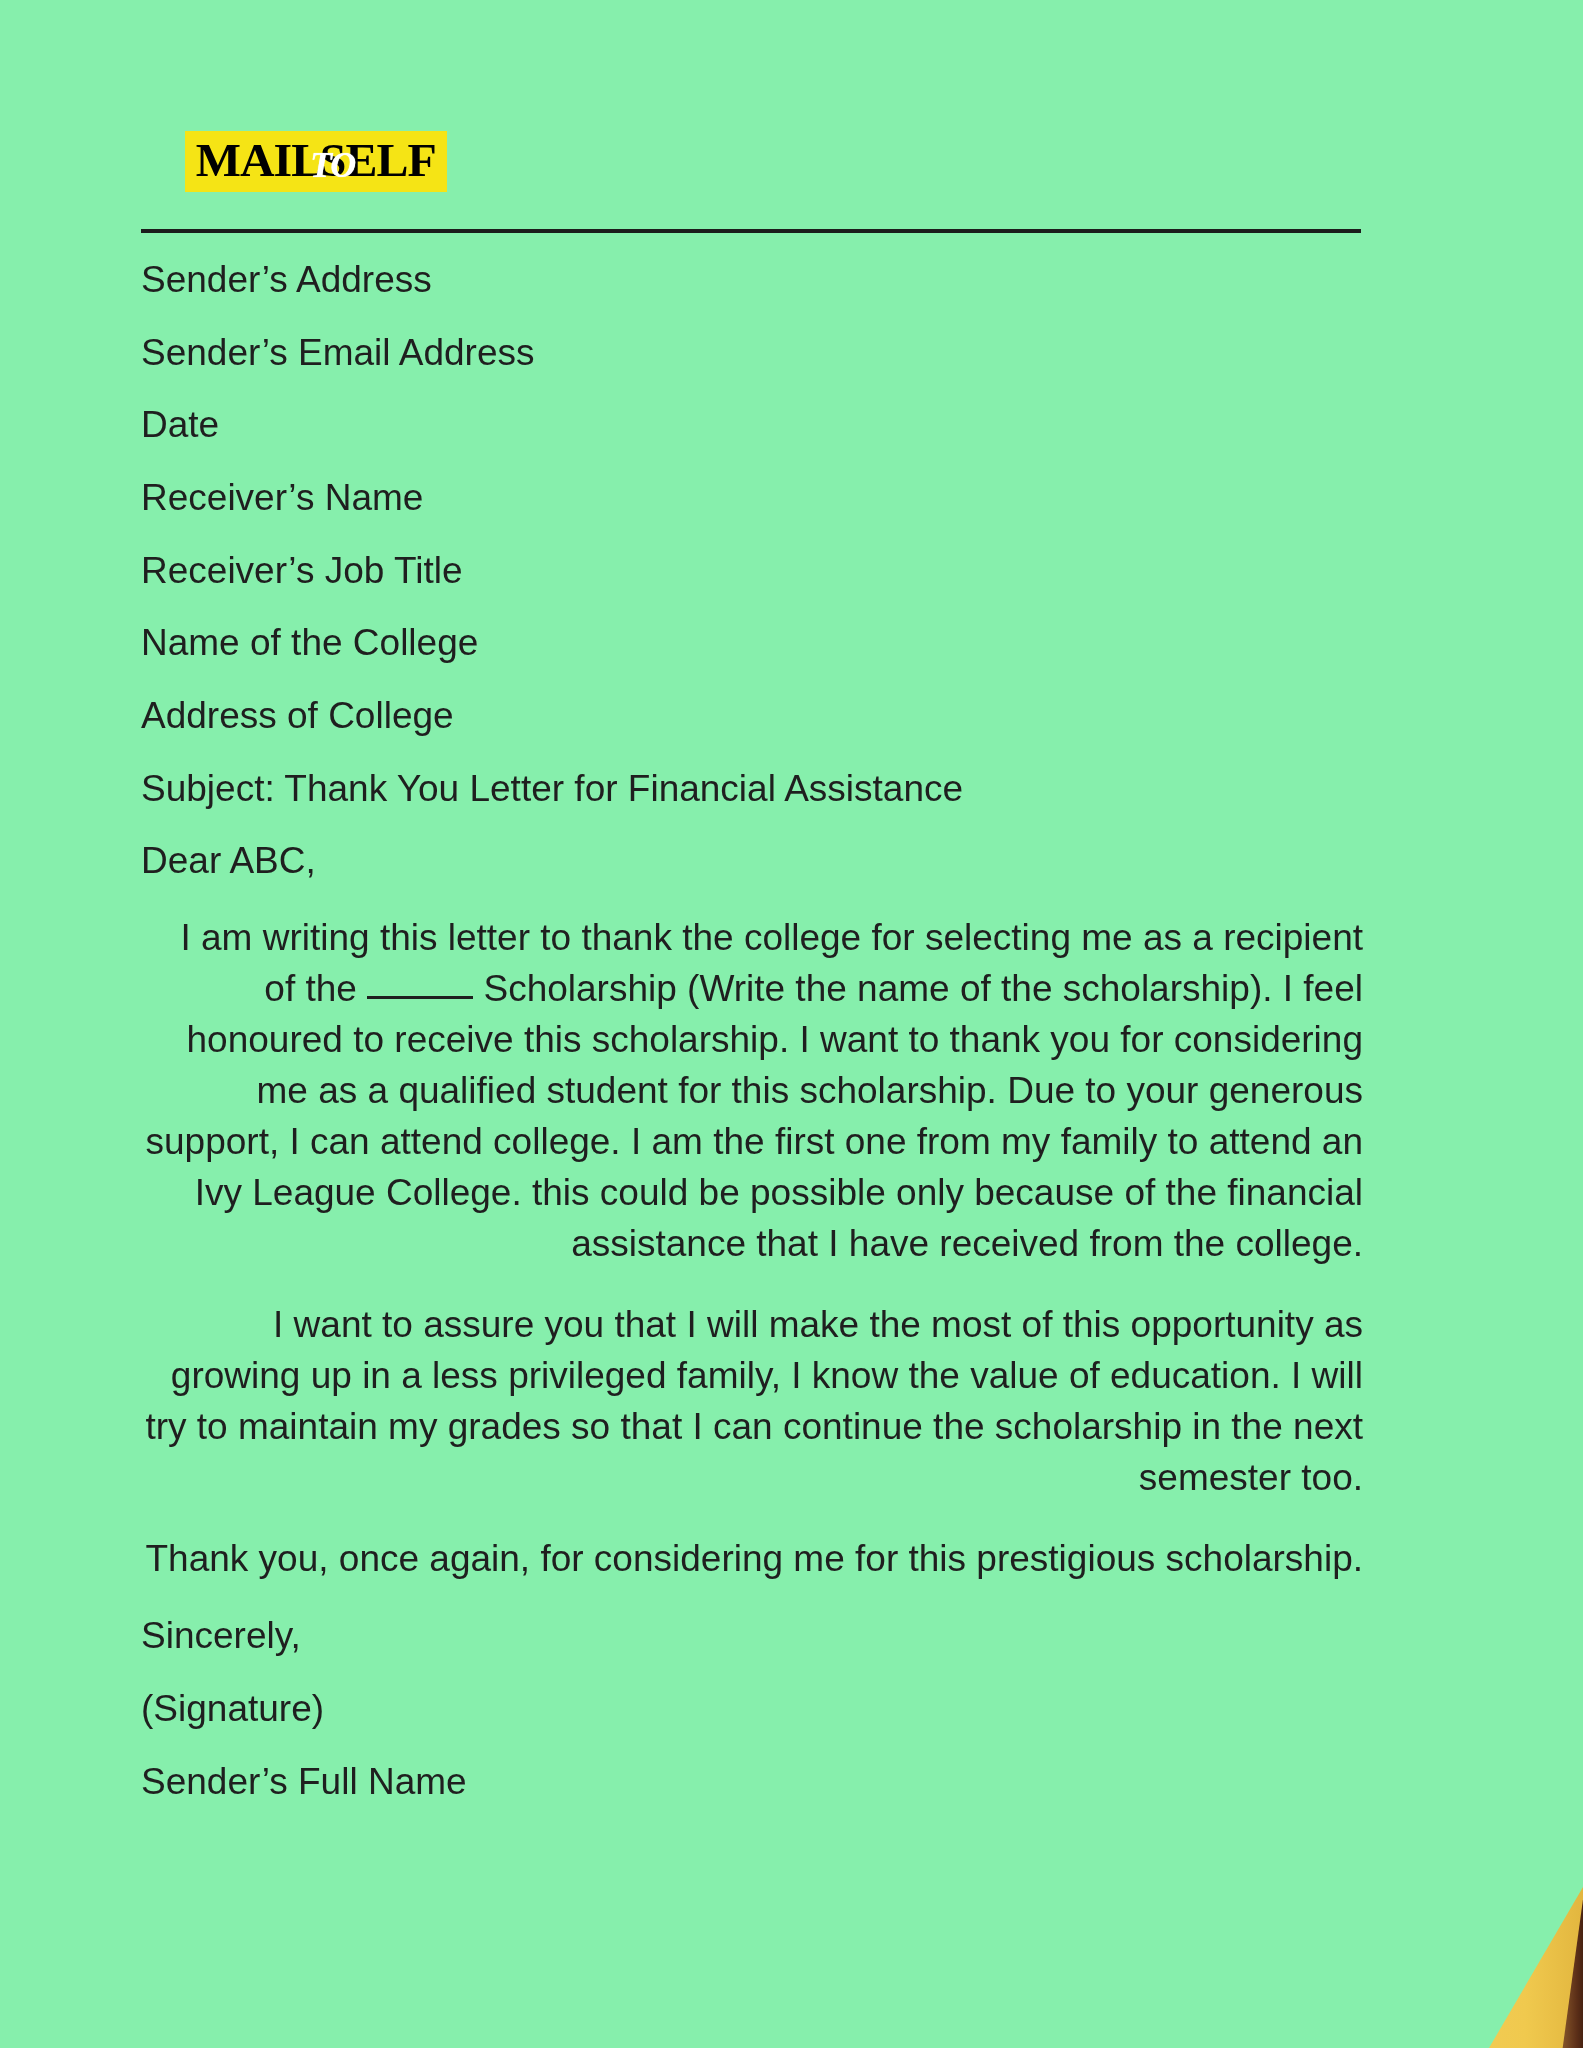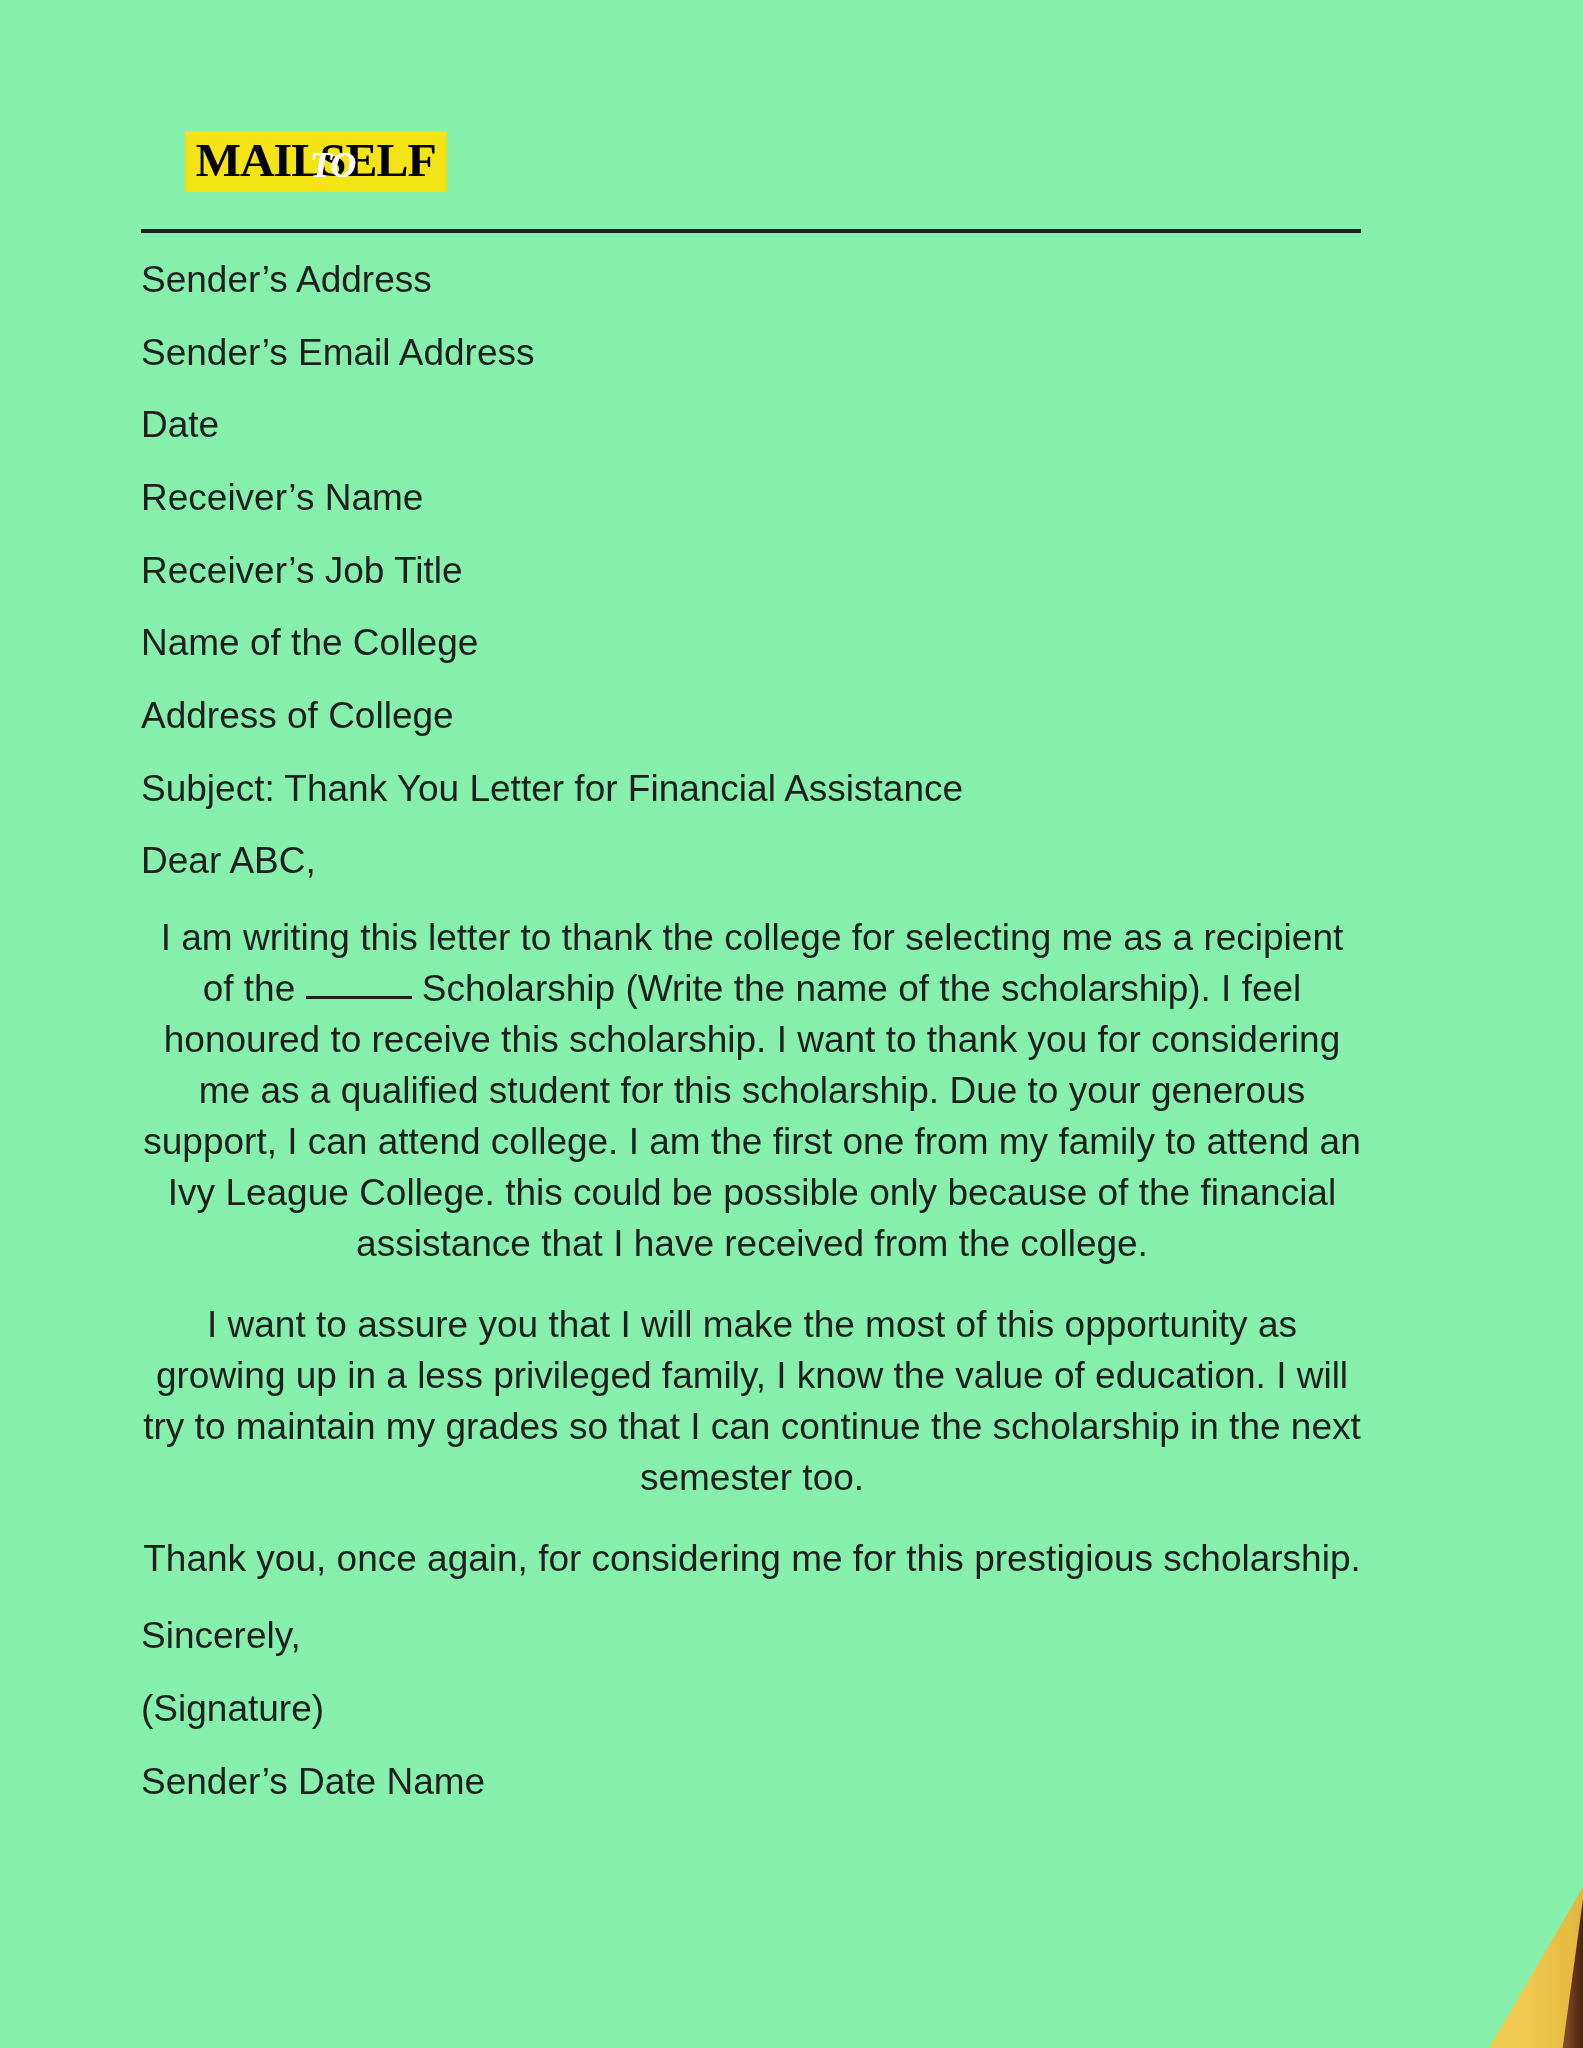--- a/index.html
+++ b/index.html
@@ -82,21 +82,21 @@
     margin: 0 0 29px 0;
     font-size: 37px;
     line-height: 1.18;
     color: #1f1f1f;
     font-family: "Liberation Sans", sans-serif;
   }
 
   .letter p.para {
     margin-bottom: 30px;
     line-height: 1.38;
-    text-align: center;
+    text-align: right;
   }
 
   .blank-fill {
     display: inline-block;
     width: 106px;
     border-bottom: 3px solid #1f1f1f;
     vertical-align: 2px;
   }
 
   
@@ -157,21 +157,21 @@
     <p>Dear ABC,</p>
 
     <p class="para"><span>I am writing this letter to thank the college for selecting me as a recipient of the</span> <span class="blank-fill"></span> <span>Scholarship (Write the name of the scholarship). I feel honoured to receive this scholarship. I want to thank you for considering me as a qualified student for this scholarship. Due to your generous support, I can attend college. I am the first one from my family to attend an Ivy League College. this could be possible only because of the financial assistance that I have received from the college.</span></p>
 
     <p class="para">I want to assure you that I will make the most of this opportunity as growing up in a less privileged family, I know the value of education. I will try to maintain my grades so that I can continue the scholarship in the next semester too.</p>
 
     <p class="para">Thank you, once again, for considering me for this prestigious scholarship.</p>
 
     <p>Sincerely,</p>
     <p>(Signature)</p>
-    <p>Sender’s Date Name</p>
+    <p>Sender’s Full Name</p>
 
   </div>
 
   <div class="corner-ribbon">
     <div class="gold"></div>
     <div class="edge"></div>
   </div>
 
 </div>
 

